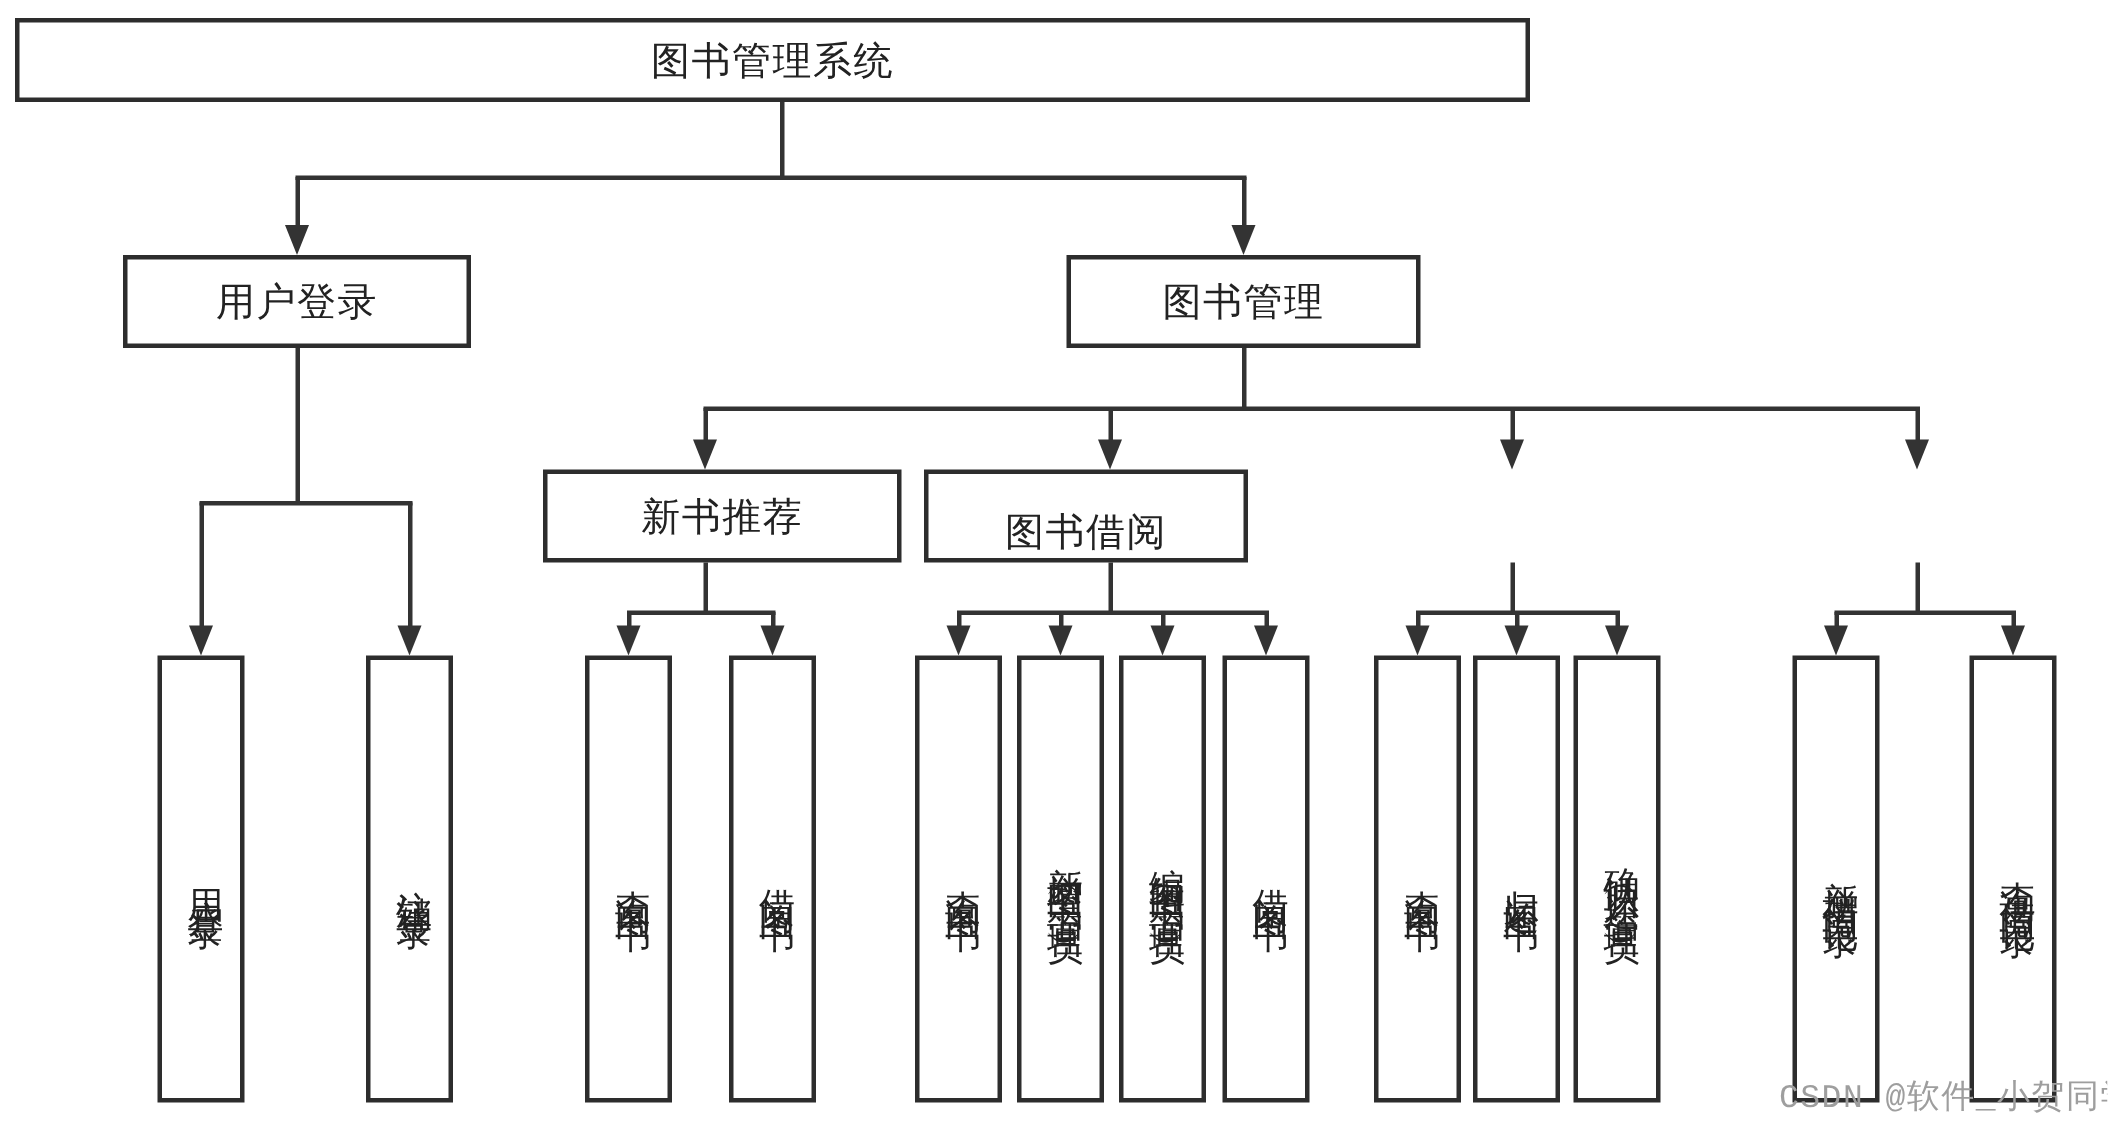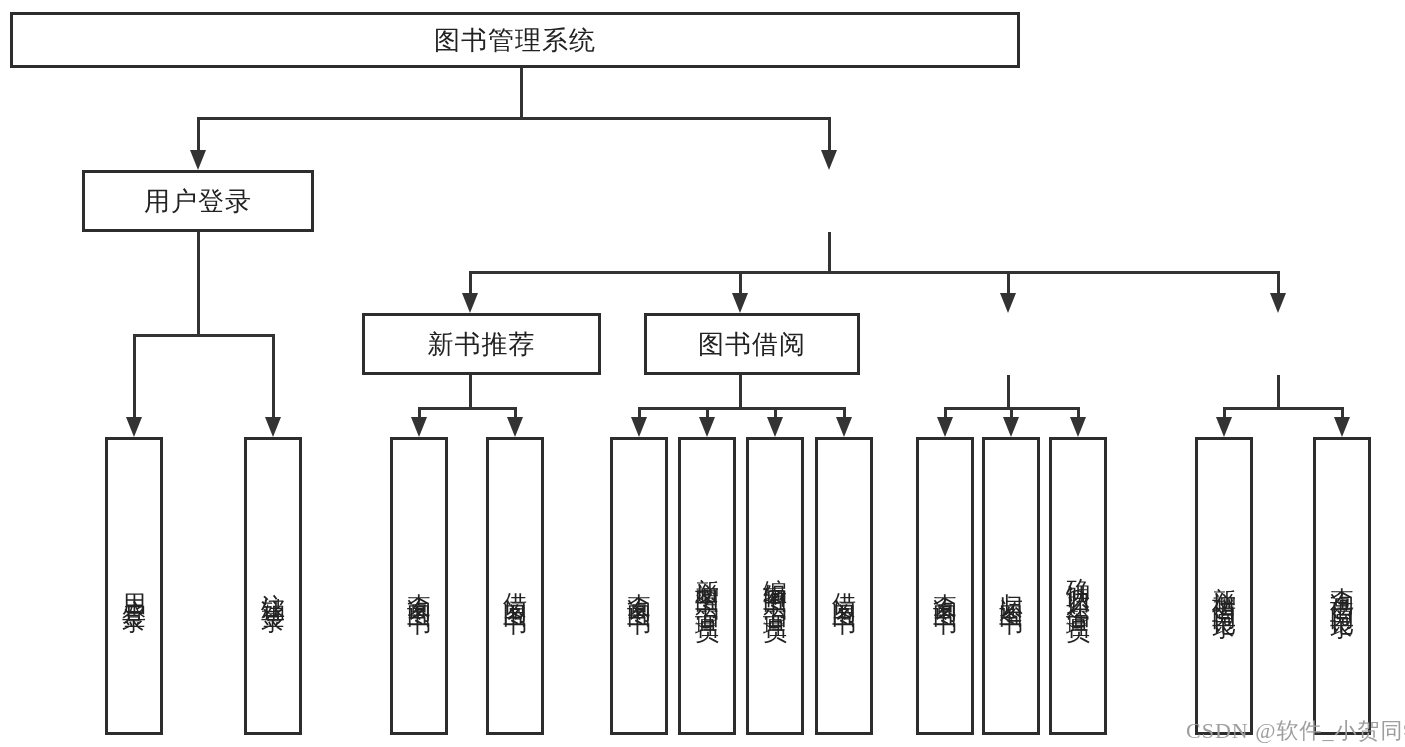--- a/index.html
+++ b/index.html
@@ -1,18 +1,18 @@
 <!DOCTYPE html>
 <html><head>
 <meta charset="utf-8">
 <style>
   html,body{margin:0;padding:0;background:#ffffff;}
   .canvas{
     position:relative;width:1405px;height:747px;background:#ffffff;overflow:hidden;
-    font-family:Liberation Serif, serif;
+    font-family:Liberation Mono, monospace;
   }
   .box{
     position:absolute;box-sizing:border-box;border:3px solid #2d2d2d;background:#ffffff;
     display:flex;align-items:center;justify-content:center;color:#222222;
   }
   .hbox span{font-size:26px;letter-spacing:1px;white-space:nowrap;}
   .vbox span{
     writing-mode:vertical-rl;text-orientation:mixed;
     font-size:24px;letter-spacing:6px;line-height:1;white-space:nowrap;
   }
@@ -34,26 +34,29 @@
 <div class="canvas">
 
   <div class="box hbox" style="left:10px;top:12px;width:1010px;height:56px;">
     <span>图书管理系统</span>
   </div>
 
   <div class="box hbox" style="left:82px;top:170px;width:232px;height:62px;">
     <span>用户登录</span>
   </div>
 
+  <div class="box hbox" style="left:711px;top:170px;width:236px;height:62px;">
+    <span>图书管理</span>
+  </div>
 
   <div class="box hbox" style="left:362px;top:313px;width:239px;height:62px;">
     <span>新书推荐</span>
   </div>
 
-  <div class="box hbox" style="left:644px;top:313px;width:216px;height:62px;">
+  <div class="box hbox" style="left:616px;top:313px;width:216px;height:62px;align-items:flex-end;">
     <span>图书借阅</span>
   </div>
 
 
 
   <div class="box vbox" style="left:105px;top:437px;width:58px;height:298px;">
     <span>用户登录</span>
   </div>
 
   <div class="box vbox" style="left:244px;top:437px;width:58px;height:298px;">

